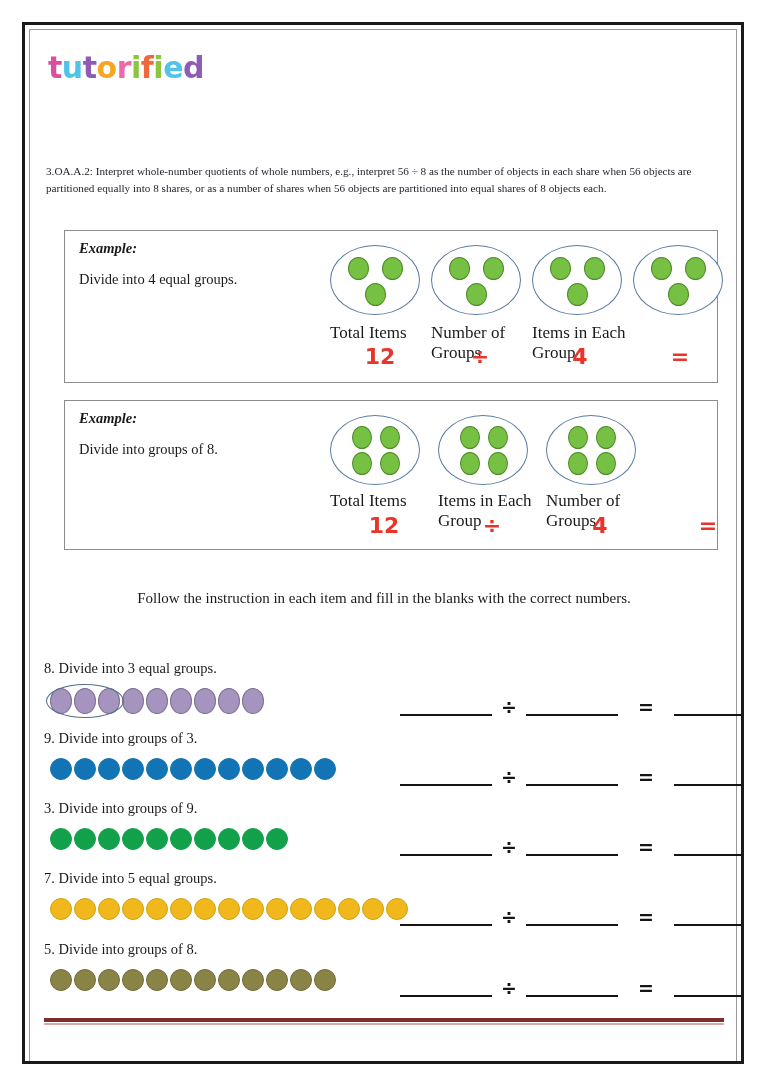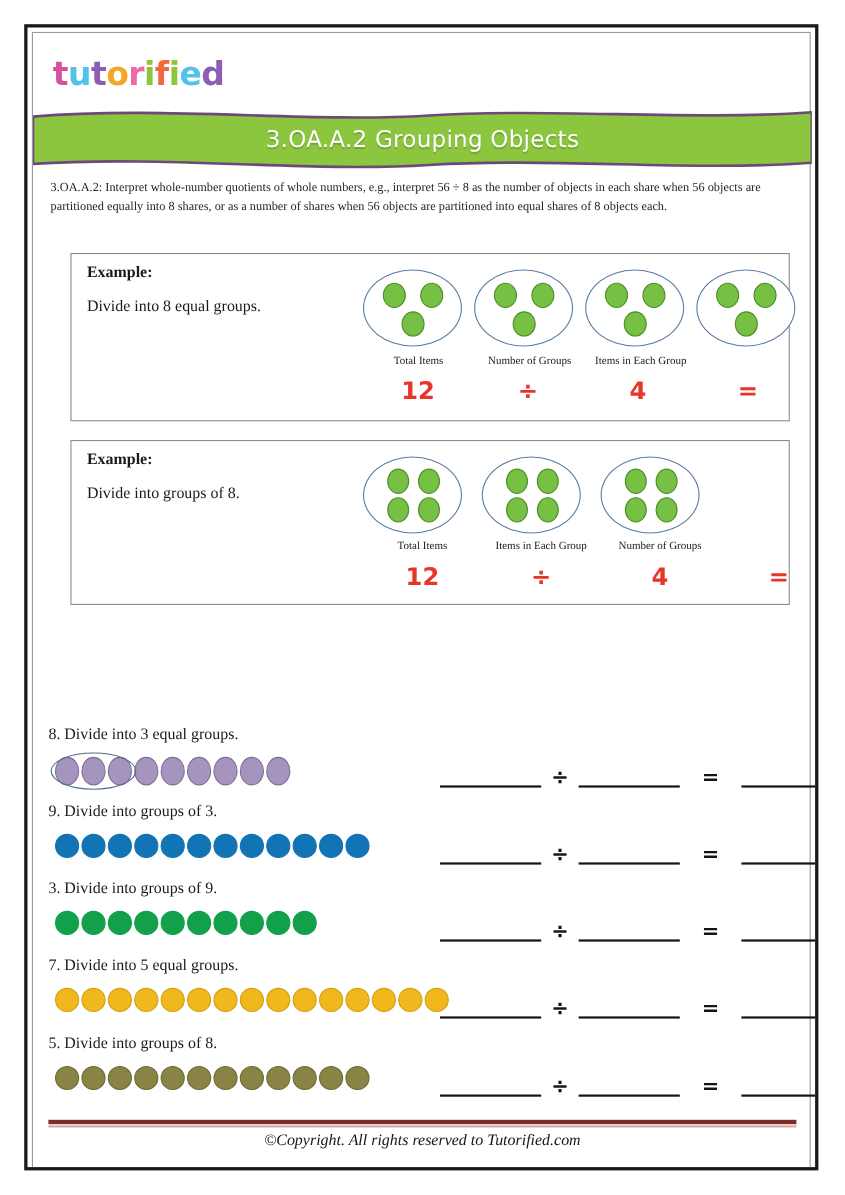--- a/index.html
+++ b/index.html
@@ -87,21 +87,21 @@
     width: 654px;
     border: 1px solid #8c8c8c;
     background: #ffffff;
   }
   #example-1 { top: 200px; height: 153px; }
   #example-2 { top: 370px; height: 150px; }
 
   .ex-label {
     position: absolute;
     left: 14px; top: 9px;
-    font-size: 14.5px; font-weight: bold; color: #1a1a1a;
+    font-size: 14.5px; font-weight: bold; color: #1a1a1a; font-style: italic;
   }
   .ex-instr {
     position: absolute;
     left: 14px; top: 40px;
     font-size: 14.5px; color: #1a1a1a;
   }
 
   .groups-row { position: absolute; display: flex; }
   #ex1-groups { left: 265px; top: 14px; gap: 11px; }
   #ex2-groups { left: 265px; top: 14px; gap: 18px; }
@@ -127,21 +127,21 @@
   .oval.three .d3 { left: 34px; top: 37px; }
 
   .oval.four .dot { width: 20px; height: 23px; }
   .oval.four .q1 { left: 21px; top: 10px; }
   .oval.four .q2 { left: 49px; top: 10px; }
   .oval.four .q3 { left: 21px; top: 36px; }
   .oval.four .q4 { left: 49px; top: 36px; }
 
   .term-row { position: absolute; display: flex; }
   .term {
-    font-size: 10px; color: #1a1a1a; text-align: center;
+    font-size: 17px; color: #1a1a1a; 
   }
   #ex1-terms { left: 265px; top: 92px; }
   #ex1-terms .term { width: 101px; }
   #ex2-terms { left: 265px; top: 90px; }
   #ex2-terms .term { width: 108px; }
 
   .eq-row {
     position: absolute;
     color: #e8352a;
     font-family: "DejaVu Sans", sans-serif;
@@ -238,32 +238,26 @@
 <body>
 
 <div id="page">
   <div id="sheet">
     <div id="sheet-inner">
 
       <div id="logo-wrap">
         <div class="logo-text" id="logo-text"><span style="color: rgb(217, 79, 160);">t</span><span style="color: rgb(79, 195, 232);">u</span><span style="color: rgb(142, 91, 181);">t</span><span style="color: rgb(245, 166, 35);">o</span><span style="color: rgb(236, 106, 168);">r</span><span style="color: rgb(140, 198, 63);">i</span><span style="color: rgb(240, 105, 60);">f</span><span style="color: rgb(140, 198, 63);">i</span><span style="color: rgb(79, 195, 232);">e</span><span style="color: rgb(142, 91, 181);">d</span></div>
       </div>
 
-      <div id="banner">
-        <svg viewBox="0 0 708 62" preserveAspectRatio="none">
-          <path id="banner-path" d="M0,10 C120,0 250,16 360,9 C470,2 600,14 708,6 L708,52 C600,60 470,47 360,54 C250,61 120,45 0,53 Z" fill="#8cc63f" stroke="#6b4a7a" stroke-width="2.4"></path>
-        </svg>
-        <div id="banner-title">3.OA.A.2 Grouping Objects</div>
-      </div>
 
       <div id="standard-desc">3.OA.A.2: Interpret whole-number quotients of whole numbers, e.g., interpret 56 ÷ 8 as the number of objects in each share when 56 objects are partitioned equally into 8 shares, or as a number of shares when 56 objects are partitioned into equal shares of 8 objects each.</div>
 
       <div class="example-box" id="example-1">
         <div class="ex-label">Example:</div>
-        <div class="ex-instr">Divide into 8 equal groups.</div>
+        <div class="ex-instr">Divide into 4 equal groups.</div>
         <div class="groups-row" id="ex1-groups">
             <div class="oval three">
               <div class="dot d1"></div>
               <div class="dot d2"></div>
               <div class="dot d3"></div>
             </div>
             <div class="oval three">
               <div class="dot d1"></div>
               <div class="dot d2"></div>
               <div class="dot d3"></div>
@@ -323,20 +317,21 @@
           </div>
         <div class="eq-row" id="ex2-eq">
           <div class="cell">12</div>
           <div class="cell">÷</div>
           <div class="cell">4</div>
           <div class="cell">=</div>
 
         </div>
       </div>
 
+      <div id="follow-instruction">Follow the instruction in each item and fill in the blanks with the correct numbers.</div>
 
       <div class="problem" id="problem-1">
           <div class="prob-text">8. Divide into 3 equal groups.</div>
           <div class="chips" style="gap: 2px;">
             <div class="chip" style="width: 22px; height: 26px; background: rgb(165, 148, 189); border: 1px solid rgb(126, 109, 150);"></div>
             <div class="chip" style="width: 22px; height: 26px; background: rgb(165, 148, 189); border: 1px solid rgb(126, 109, 150);"></div>
             <div class="chip" style="width: 22px; height: 26px; background: rgb(165, 148, 189); border: 1px solid rgb(126, 109, 150);"></div>
             <div class="chip" style="width: 22px; height: 26px; background: rgb(165, 148, 189); border: 1px solid rgb(126, 109, 150);"></div>
             <div class="chip" style="width: 22px; height: 26px; background: rgb(165, 148, 189); border: 1px solid rgb(126, 109, 150);"></div>
             <div class="chip" style="width: 22px; height: 26px; background: rgb(165, 148, 189); border: 1px solid rgb(126, 109, 150);"></div>
@@ -446,17 +441,16 @@
             <div class="blank wide"></div>
             <div class="op">÷</div>
             <div class="blank wide"></div>
             <div class="op eq">=</div>
             <div class="blank wide"></div>
           </div>
         </div>
 
       <div id="footer-rule-1"></div>
       <div id="footer-rule-2"></div>
-      <div id="footer-text">©Copyright. All rights reserved to Tutorified.com</div>
 
     </div>
   </div>
 </div>
 
 </body></html>

